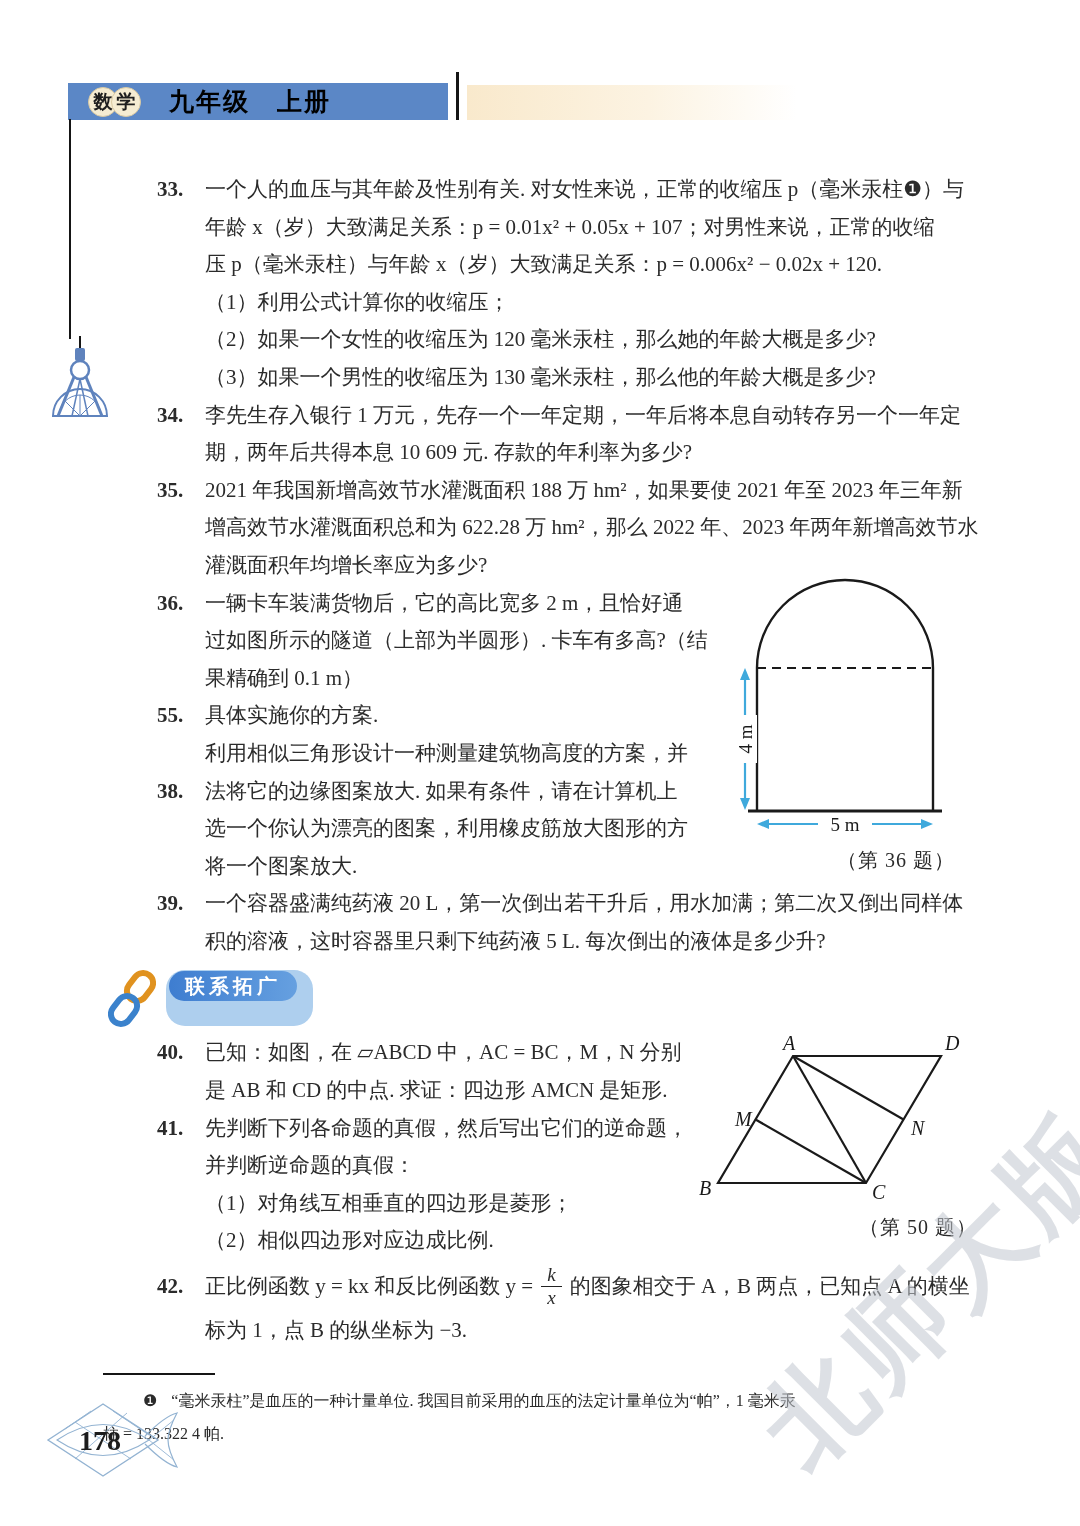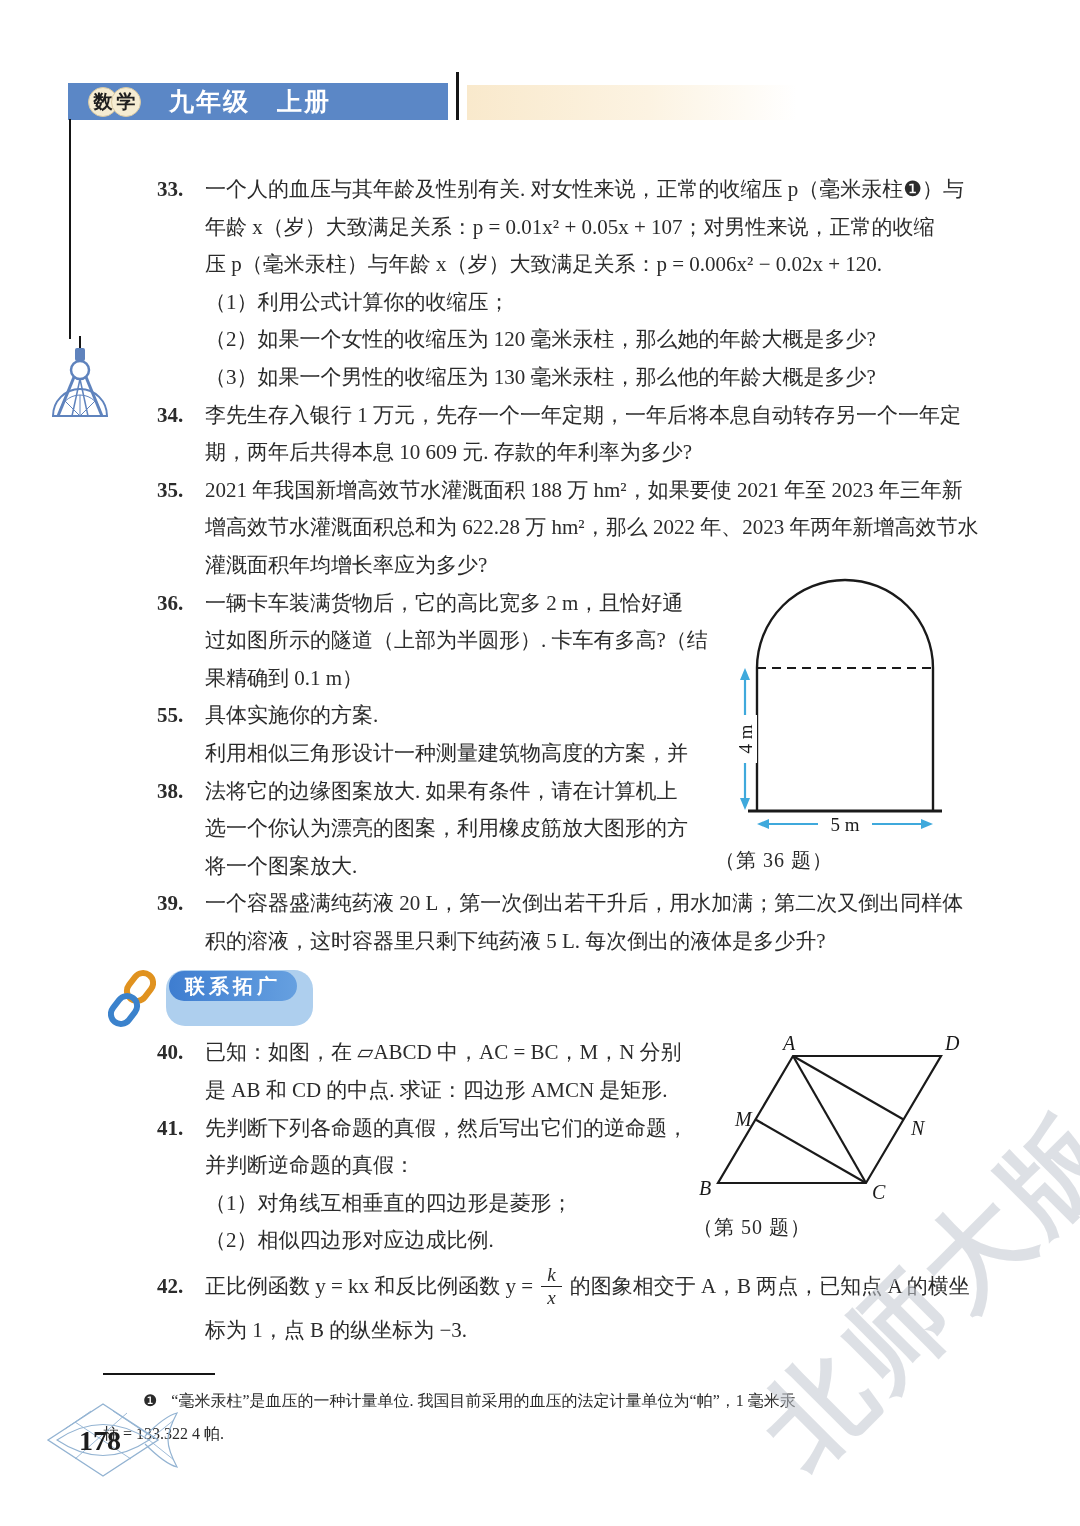--- a/index.html
+++ b/index.html
@@ -6,21 +6,21 @@
   .page{position:relative;width:1080px;height:1526px;background:#ffffff;overflow:hidden;
         font-family:"Liberation Serif","DejaVu Serif",serif;color:#2b2b2b;}
   
   .header-bar{position:absolute;left:68px;top:83px;width:380px;height:37px;background:#5b87c6;
               display:flex;align-items:center;padding-left:20px;box-sizing:border-box;}
   .subject-badge{display:flex;margin-right:28px;}
   .badge-circle{width:30px;height:30px;border-radius:50%;background:#f5ecd2;color:#1e1e1e;
                 font-weight:bold;font-size:19px;display:flex;align-items:center;justify-content:center;
                 border:1px solid #d9c9a2;box-sizing:border-box;font-family:"Liberation Sans",sans-serif;}
   .badge-circle+.badge-circle{margin-left:-7px;}
-  .header-title{color:#ffffff;font-weight:bold;font-size:25px;letter-spacing:2px;
+  .header-title{color:#000000;font-weight:bold;font-size:25px;letter-spacing:2px;
                 font-family:"Liberation Sans",sans-serif;}
   .header-divider{position:absolute;left:456px;top:72px;width:3px;height:48px;background:#151515;}
   .header-cream{position:absolute;left:467px;top:85px;width:330px;height:35px;
                 background:linear-gradient(90deg,#f9e9cc 0%,#fcf3e2 55%,#ffffff 100%);}
   .margin-line{position:absolute;left:69px;top:119px;width:2px;height:220px;background:#151515;}
   .compass-icon{position:absolute;left:44px;top:336px;}
   
   .content{position:absolute;left:112px;top:171px;width:845px;}
   .prob{display:flex;margin-left:45px;}
   .pnum{width:48px;font-weight:bold;font-size:21px;line-height:37.6px;flex:none;}
@@ -35,21 +35,21 @@
                font-family:"Liberation Sans",sans-serif;font-weight:bold;font-size:20px;
                letter-spacing:4px;padding:4px 16px;}
   
   .p42-line1{display:flex;align-items:center;height:52px;font-size:21px;white-space:nowrap;}
   .frac{display:inline-flex;flex-direction:column;align-items:center;margin:0 8px;
         font-style:italic;font-size:19px;line-height:1.15;}
   .frac .num{border-bottom:1.6px solid #222;padding:0 6px;}
   
   .figure36{position:absolute;left:715px;top:575px;width:240px;}
   .figure40{position:absolute;left:693px;top:1032px;width:284px;}
-  .fig-caption{text-align:left;font-size:20px;margin-top:6px;letter-spacing:1px;}
+  .fig-caption{text-align:right;font-size:20px;margin-top:6px;letter-spacing:1px;}
   
   .footnote{position:absolute;left:103px;top:1373px;width:870px;font-size:16px;}
   .footnote-rule{width:112px;height:2px;background:#151515;margin-bottom:9px;}
   .footnote-line{line-height:33px;white-space:nowrap;}
   .fn-marker{padding-left:40px;padding-right:14px;}
   
   .fish{position:absolute;left:45px;top:1398px;}
   
   .watermark{position:absolute;left:660px;top:1030px;width:560px;height:520px;
              display:flex;align-items:center;justify-content:center;

